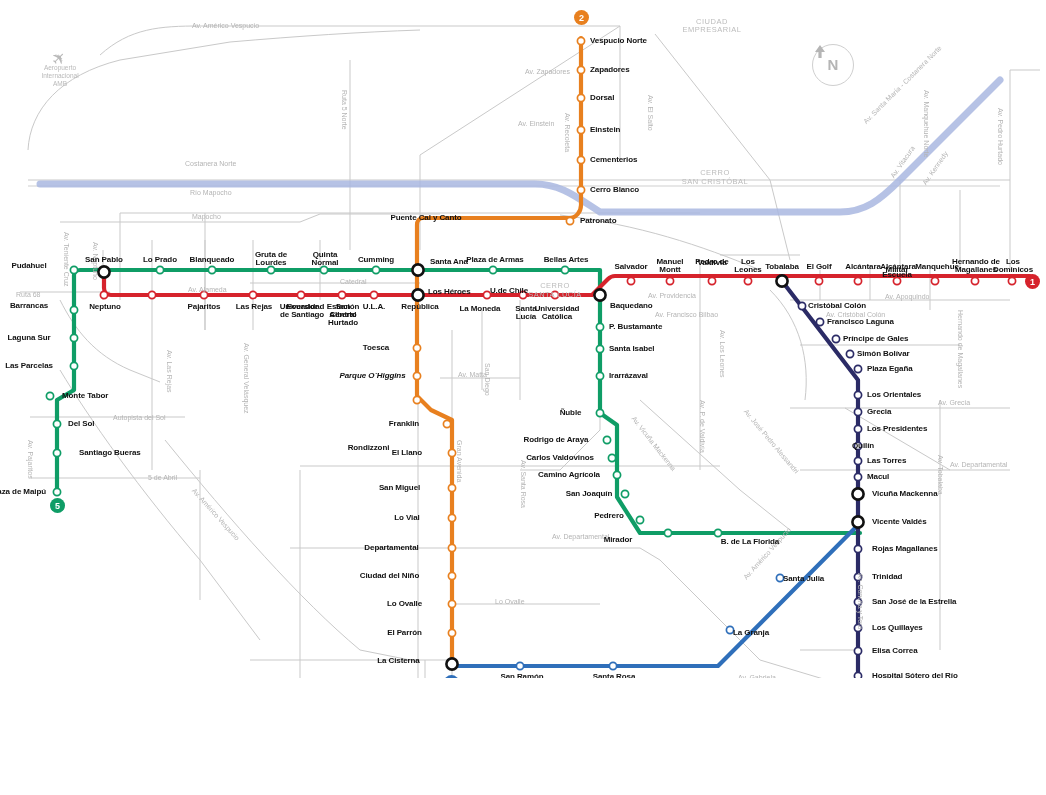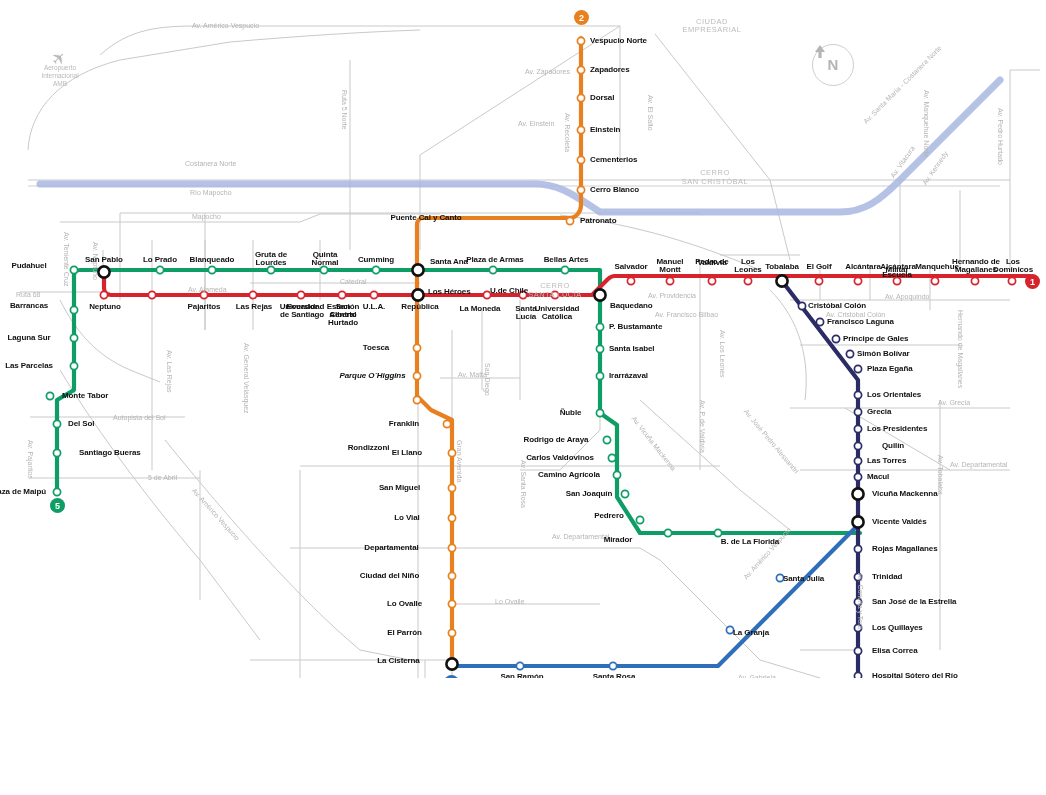--- a/index.html
+++ b/index.html
@@ -445,21 +445,21 @@
     <div class="lbl" style="left:783px;top:575px;">Santa Julia</div>
 
     <div class="lbl" style="left:808px;top:302px;">Cristóbal Colón</div>
     <div class="lbl" style="left:827px;top:318px;">Francisco Laguna</div>
     <div class="lbl" style="left:843px;top:335px;">Príncipe de Gales</div>
     <div class="lbl" style="left:857px;top:350px;">Simón Bolívar</div>
     <div class="lbl" style="left:867px;top:365px;">Plaza Egaña</div>
     <div class="lbl" style="left:867px;top:391px;">Los Orientales</div>
     <div class="lbl" style="left:867px;top:408px;">Grecia</div>
     <div class="lbl" style="left:867px;top:425px;">Los Presidentes</div>
-    <div class="lbl" style="left:882px;top:442px;">Quilín</div>
+    <div class="lbl" style="left:852px;top:442px;">Quilín</div>
     <div class="lbl" style="left:867px;top:457px;">Las Torres</div>
     <div class="lbl" style="left:867px;top:473px;">Macul</div>
     <div class="lbl" style="left:872px;top:490px;">Vicuña Mackenna</div>
     <div class="lbl" style="left:872px;top:518px;">Vicente Valdés</div>
     <div class="lbl" style="left:872px;top:545px;">Rojas Magallanes</div>
     <div class="lbl" style="left:872px;top:573px;">Trinidad</div>
     <div class="lbl" style="left:872px;top:598px;">San José de la Estrella</div>
     <div class="lbl" style="left:872px;top:624px;">Los Quillayes</div>
     <div class="lbl" style="left:872px;top:647px;">Elisa Correa</div>
     <div class="lbl" style="left:872px;top:672px;">Hospital Sótero del Río</div>

